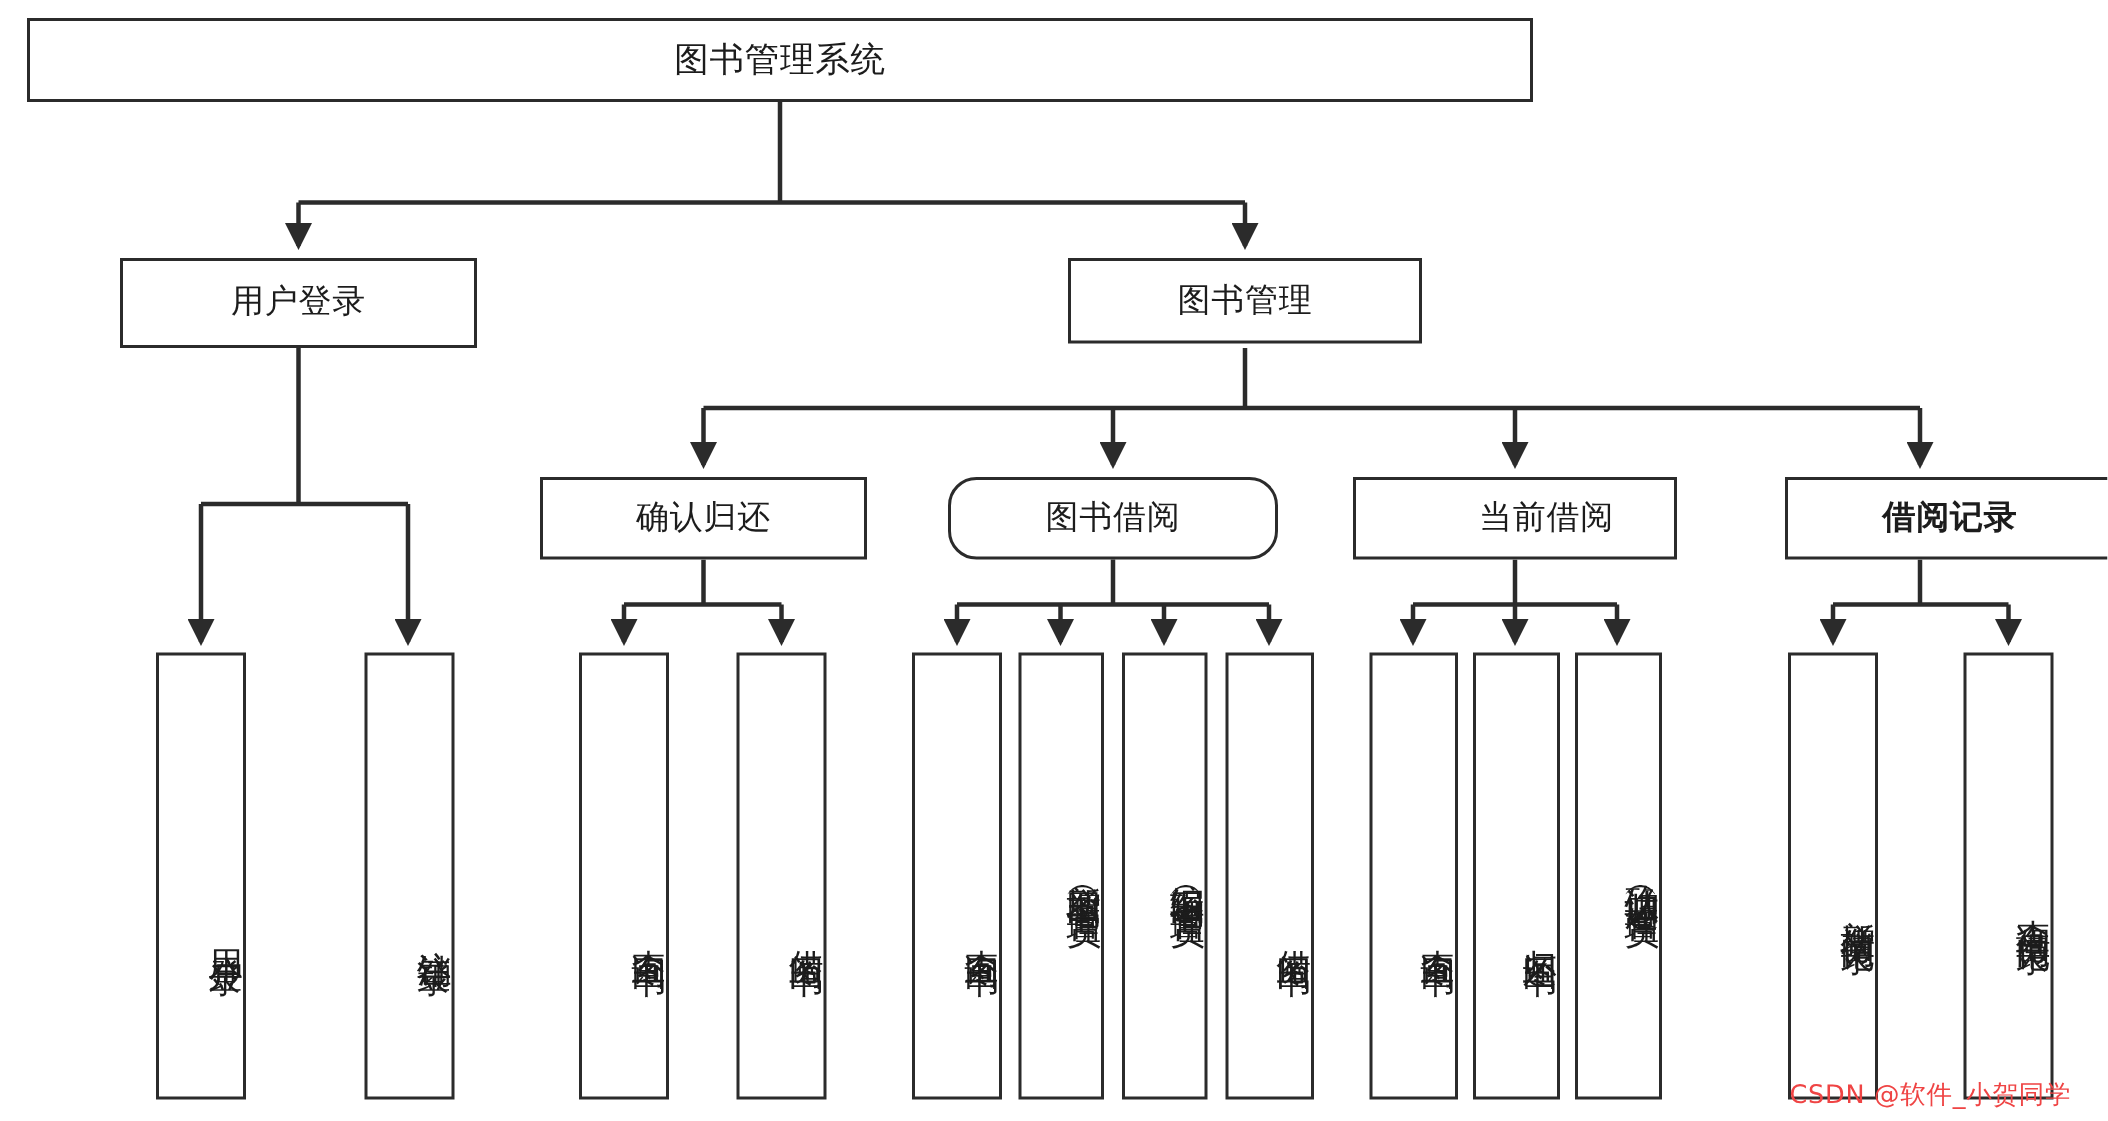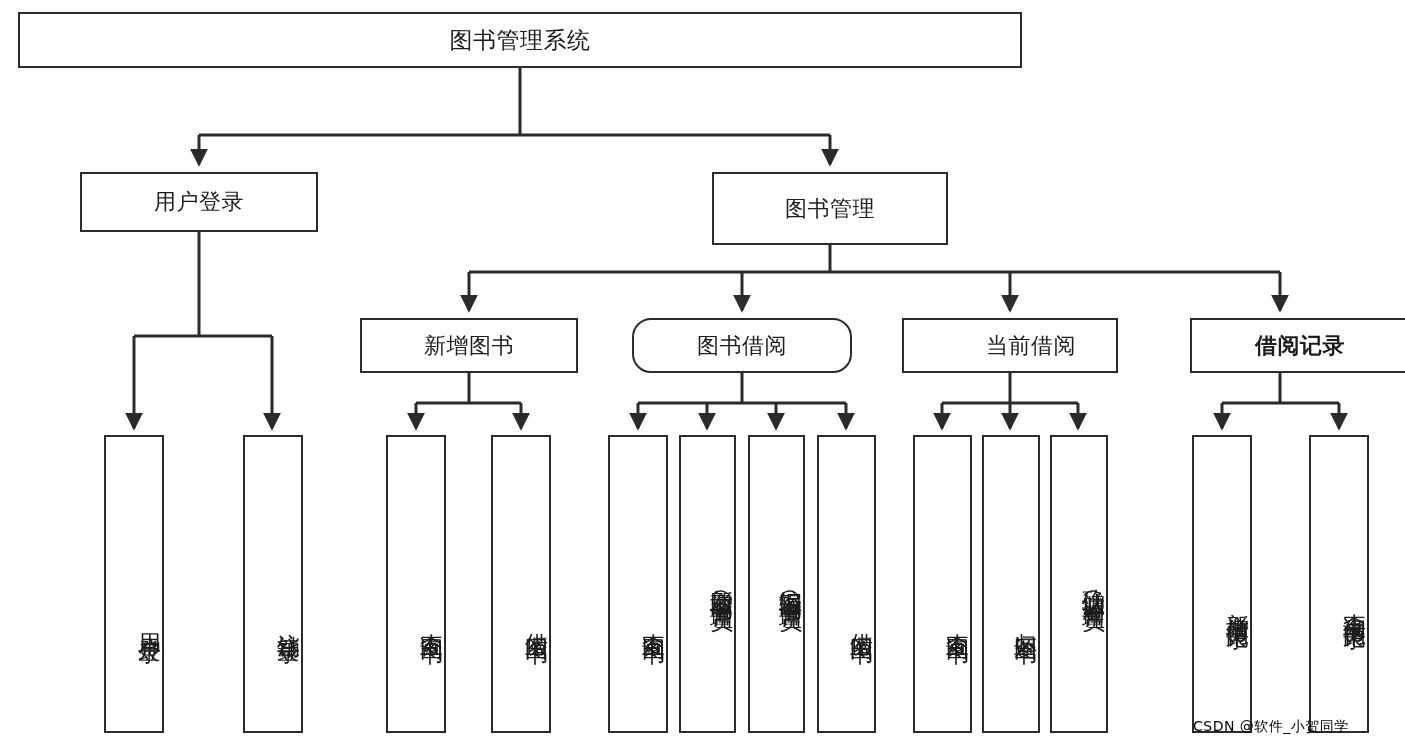--- a/index.html
+++ b/index.html
@@ -53,22 +53,22 @@
     letter-spacing: 3px;
     padding: 6px 0;
     align-items: flex-start;
     justify-content: center;
   }
   .node-v.tall {
     align-items: flex-start;
   }
   .watermark {
     position: absolute;
-    font-size: 14px;
-    color: #000000;
+    font-size: 17px;
+    color: #ef4444;
     letter-spacing: 0.5px;
     white-space: nowrap;
     font-family: "DejaVu Sans", "Liberation Sans", sans-serif;
   }
 </style>
 </head>
 <body>
 
 <div id="canvas">
 
@@ -119,23 +119,23 @@
       <path d="M 1222 403 L 1339 403"></path>
       <path d="M 1222 403 L 1222 428" marker-end="url(#arrow)"></path>
       <path d="M 1339 403 L 1339 428" marker-end="url(#arrow)"></path>
     </g>
   </svg>
 
   <div class="node node-h node-root" style="left:18px; top:12px; width:1004px; height:56px;">图书管理系统</div>
 
   <div class="node node-h" style="left:80px; top:172px; width:238px; height:60px;">用户登录</div>
 
-  <div class="node node-h" style="left:712px; top:172px; width:236px; height:73px;">图书管理</div>
+  <div class="node node-h" style="left:712px; top:172px; width:236px; height:57px;">图书管理</div>
 
-  <div class="node node-h" style="left:360px; top:318px; width:218px; height:55px;">新增图书</div>
+  <div class="node node-h" style="left:360px; top:318px; width:218px; height:55px;">确认归还</div>
 
   <div class="node node-h" style="left:632px; top:318px; width:220px; height:55px;border-radius:19px;">图书借阅</div>
 
   <div class="node node-h" style="left:902px; top:318px; width:216px; height:55px;padding-left:42px;">当前借阅</div>
 
   <div class="node node-h" style="left:1190px; top:318px; width:220px; height:55px;font-weight:bold;">借阅记录</div>
 
   <div class="node node-v" style="left:104px; top:435px; width:60px; height:298px; padding-top:80px;">用户登录</div>
 
   <div class="node node-v" style="left:243px; top:435px; width:60px; height:298px; padding-top:80px;">注销登录</div>

